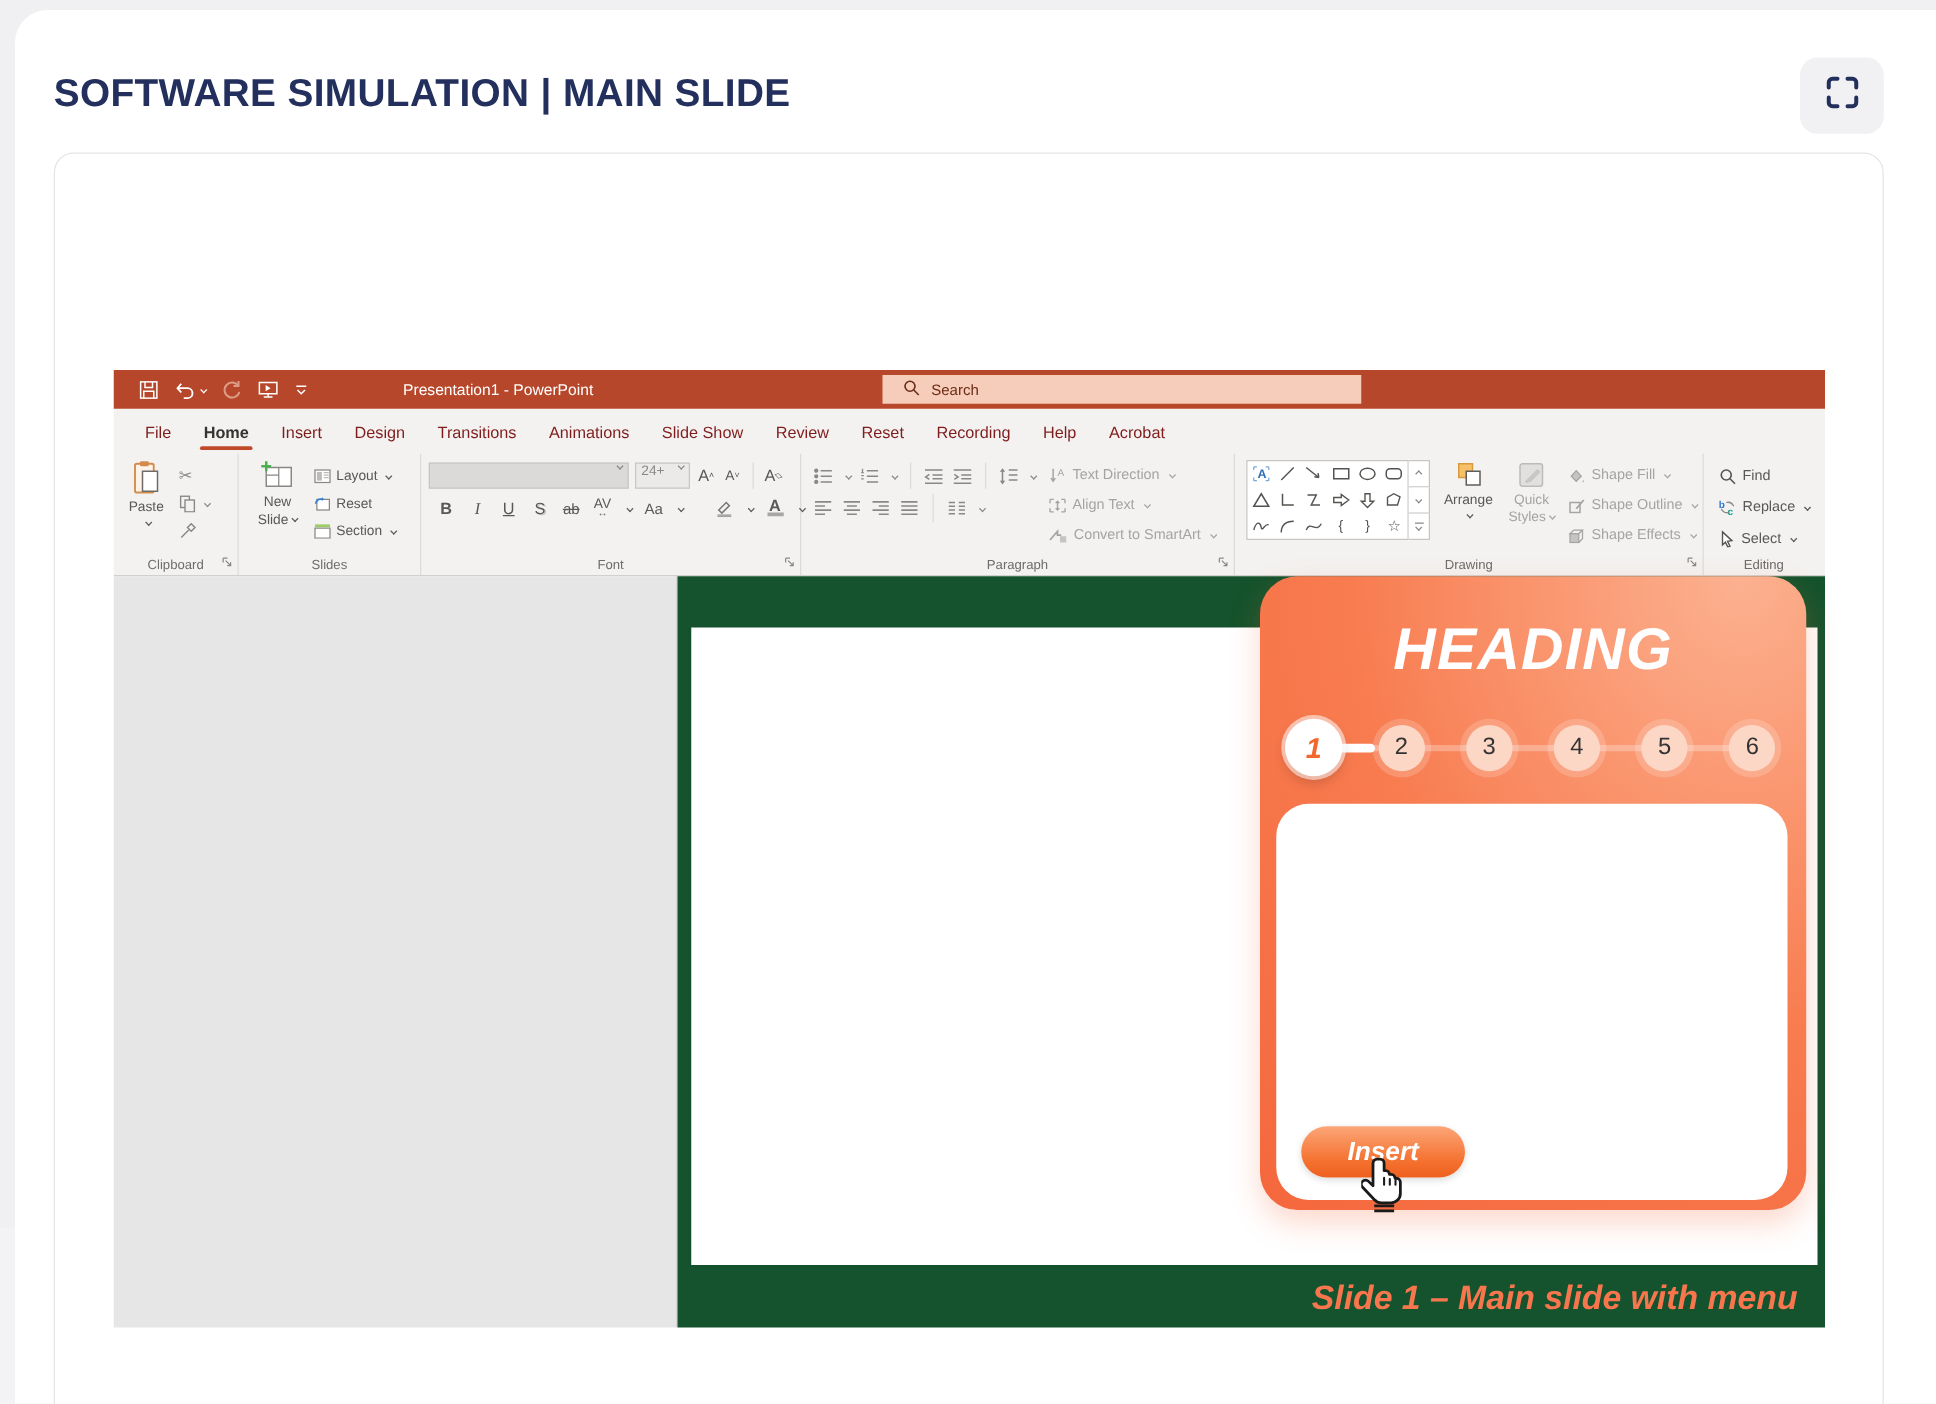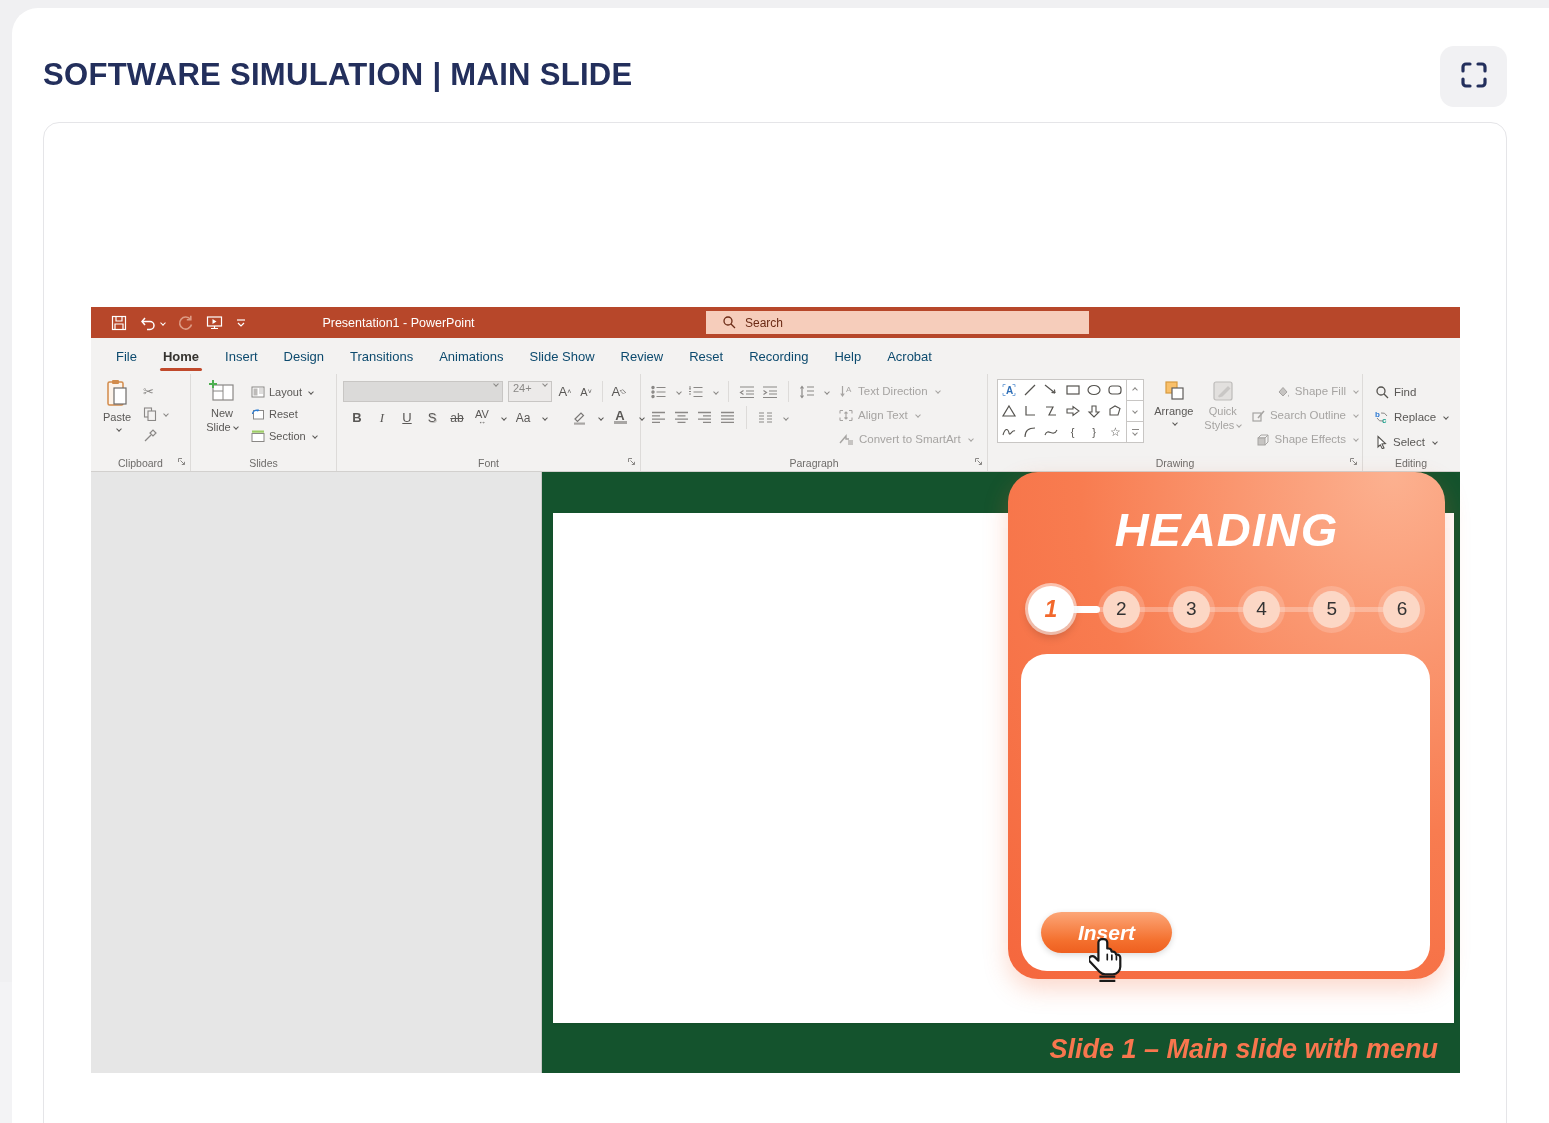--- a/index.html
+++ b/index.html
@@ -15,39 +15,39 @@
                letter-spacing:.3px; color:#232f5c; }
   .fs-btn { position:absolute; left:1440px; top:46px; width:67px; height:61px;
             background:#f1f1f3; border-radius:14px; display:flex; align-items:center;
             justify-content:center; cursor:pointer; }
 
   
   .card { position:absolute; left:43px; top:122px; width:1464px; height:1050px;
           background:#fff; border:1px solid #e5e5e8; border-radius:16px; }
 
   
-  .ppt { position:absolute; left:47px; top:184px; width:1369px; height:767px;
+  .ppt { position:absolute; left:47px; top:173px; width:1369px; height:767px;
          font-size:11px; color:#444; }
 
   
   .tbar { position:relative; height:31px; background:#b7472a; display:flex; align-items:center; }
   .qat { display:flex; align-items:center; gap:12px; padding-left:20px; z-index:2; }
   .qat svg { display:block; }
   .tbar-title { position:absolute; left:0; width:615px; text-align:center; color:#fff;
                 font-size:12.5px; }
   .tsearch { position:absolute; left:615px; top:4px; width:383px; height:23px;
              background:#f6cdbb; display:flex; align-items:center; padding-left:16px; gap:9px; }
   .tsearch input { background:transparent; border:none; outline:none; font-size:12px;
                    color:#6b2a15; font-family:"Liberation Sans",sans-serif; width:250px; }
   .tsearch input::placeholder { color:#6b2a15; opacity:1; }
 
   
   .mbar { height:36px; background:#f3f2f1; display:flex; align-items:stretch; padding-left:12px; }
   .mtab { position:relative; display:flex; align-items:center; padding:0 13px; font-size:13px;
-          color:#0c4a6e; cursor:pointer; white-space:nowrap; }
+          color:#7f1d1d; cursor:pointer; white-space:nowrap; }
   .mtab.active { font-weight:700; color:#35332f; }
   .mtab.active::after { content:""; position:absolute; left:10px; right:10px; bottom:3px;
                         height:3px; background:#c0492b; border-radius:2px; }
 
   
   .ribbon { height:98px; background:#f3f2f1; border-bottom:1px solid #d2d0ce;
             display:flex; align-items:stretch; }
   .rg { position:relative; border-right:1px solid #dddbd9; padding:5px 4px 16px 6px; }
   .rg-label { position:absolute; bottom:2px; left:0; right:0; text-align:center;
               font-size:10.5px; color:#6e6c6a; }
@@ -525,35 +525,35 @@
             <span class="cv g1"></span>
           </div>
           <div class="bigbtn" style="width:44px;">
             <svg width="24" height="24" viewBox="0 0 24 24">
               <rect x="3" y="3" width="18" height="18" rx="2" fill="#e2e0de" stroke="#bdbbb9" stroke-width="1.2"></rect>
               <path d="M7 17 L17 7 l2.5 2.5 -8 8 -3.5 1 z" fill="#c9c7c5"></path>
             </svg>
             <span class="g3"><span>Quick</span><br>
             <span>Styles</span><span class="cv"></span></span>
           </div>
-          <div style="display:flex;flex-direction:column;gap:2px;padding-top:1px;align-items:flex-end;">
+          <div style="display:flex;flex-direction:column;gap:2px;padding-top:1px;">
             <div class="icon-txt-row g3">
               <svg width="14" height="13" viewBox="0 0 14 13">
                 <path d="M3 7 L7 2.5 L11 7 L7 11 Z" fill="#c6c4c2" stroke="#a6a4a2"></path>
                 <path d="M12.5 9.5 q1 1.8 0 2.6 q-1 -0.8 0 -2.6" fill="#a6a4a2"></path>
               </svg>
               <span>Shape Fill</span>
               <span class="cv"></span>
             </div>
             <div class="icon-txt-row g3">
               <svg width="14" height="13" viewBox="0 0 14 13">
                 <rect x="2" y="4" width="8" height="8" fill="none" stroke="#a6a4a2" stroke-width="1.2"></rect>
                 <path d="M7 9 L13 2" stroke="#a6a4a2" stroke-width="1.5"></path>
               </svg>
-              <span>Search Outline</span>
+              <span>Shape Outline</span>
               <span class="cv"></span>
             </div>
             <div class="icon-txt-row g3">
               <svg width="14" height="13" viewBox="0 0 14 13">
                 <path d="M2 5 L5 2 H12 L9 5 Z M12 2 V9 L9 12" fill="none" stroke="#a6a4a2"></path>
                 <rect x="2" y="5" width="7" height="7" fill="#c6c4c2" stroke="#a6a4a2"></rect>
               </svg>
               <span>Shape Effects</span>
               <span class="cv"></span>
             </div>

